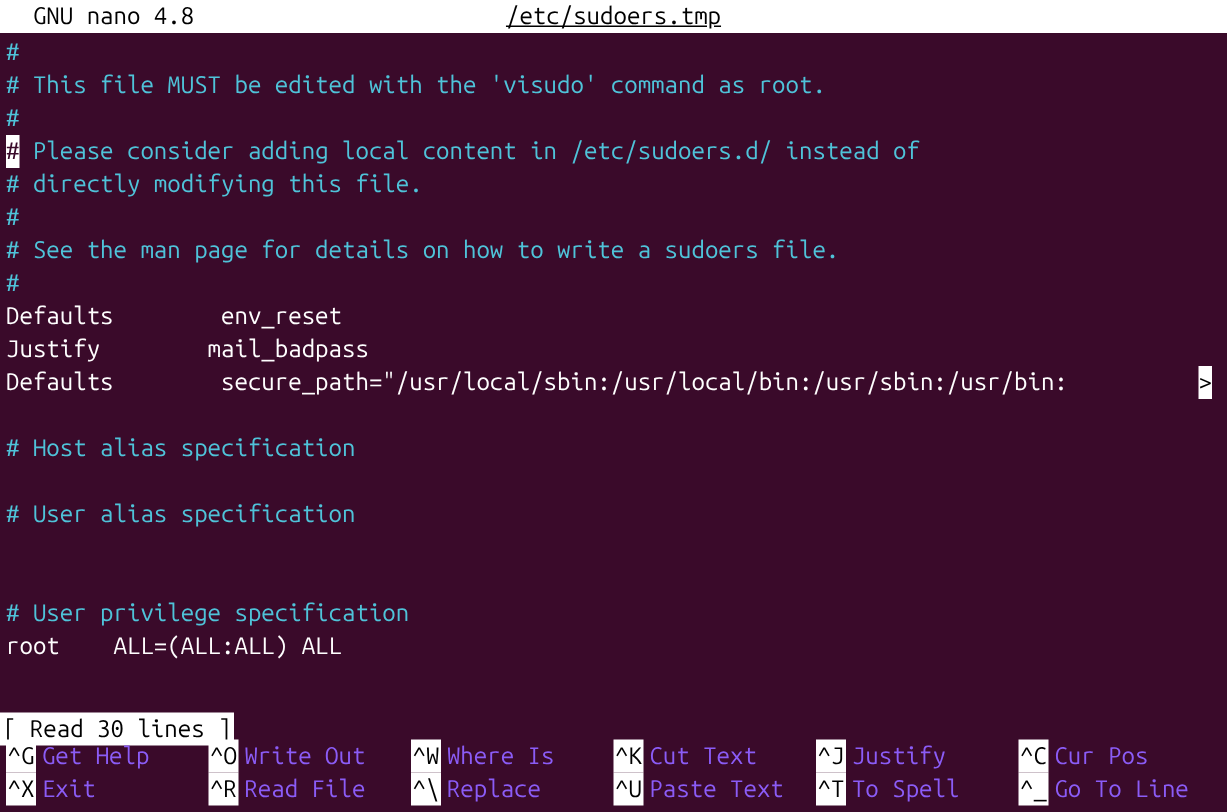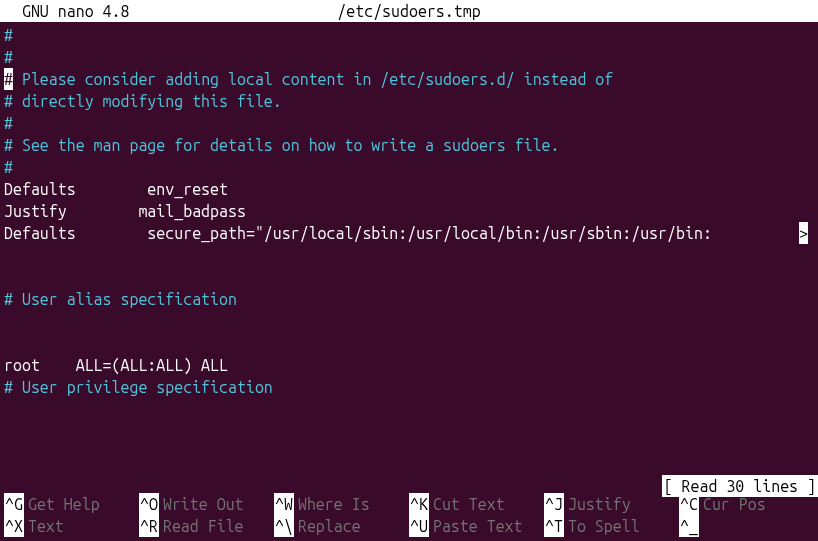--- a/index.html
+++ b/index.html
@@ -27,20 +27,21 @@
       font-weight: normal;
     }
     .title-left {
       white-space: pre;
     }
     .title-center {
       position: absolute;
       left: 50%;
       transform: translateX(-50%);
       white-space: pre;
+      text-decoration: underline;
     }
     .editor {
       padding: 2px 4px;
       color: #ffffff;
     }
     .line {
       white-space: pre;
       height: 22px;
       display: flex;
       align-items: center;
@@ -54,21 +55,21 @@
     .cursor-block {
       background: #ffffff;
       color: #3a0a2a;
       display: inline;
     }
     .status-line {
       position: absolute;
       bottom: 44px;
       left: 0;
       right: 0;
-      text-align: right;
+      text-align: left;
       color: #ffffff;
     }
     .status-msg {
       background: #ffffff;
       color: #000000;
       padding: 0 2px;
       display: inline-block;
     }
     .help-bar {
       position: absolute;
@@ -87,72 +88,74 @@
       display: flex;
       white-space: pre;
       flex: 1;
     }
     .help-key {
       background: #ffffff;
       color: #000000;
       padding: 0 1px;
     }
     .help-label {
-      color: #737373;
+      color: #8b5cf6;
       margin-left: 4px;
     }
     .overflow-marker {
       background: #ffffff;
       color: #000000;
       position: absolute;
       right: 6px;
     }
   </style>
 </head>
 <body>
 
 <div class="title-bar">
   <span class="title-left">  GNU nano 4.8</span>
   <span class="title-center">/etc/sudoers.tmp</span>
 </div>
 
 <div class="editor">
   <div class="line comment">#</div>
+  <div class="line comment"># This file MUST be edited with the 'visudo' command as root.</div>
   <div class="line comment">#</div>
   <div class="line"><span class="cursor-block">#</span><span class="comment"> Please consider adding local content in /etc/sudoers.d/ instead of</span></div>
   <div class="line comment"># directly modifying this file.</div>
   <div class="line comment">#</div>
   <div class="line comment"># See the man page for details on how to write a sudoers file.</div>
   <div class="line comment">#</div>
   <div class="line normal">Defaults        env_reset</div>
   <div class="line normal">Justify        mail_badpass</div>
   <div class="line normal" style="position:relative;width:100%"><span>Defaults        secure_path="/usr/local/sbin:/usr/local/bin:/usr/sbin:/usr/bin:</span><span class="overflow-marker">&gt;</span></div>
   <div class="line"></div>
+  <div class="line comment"># Host alias specification</div>
   <div class="line"></div>
   <div class="line comment"># User alias specification</div>
   <div class="line"></div>
   <div class="line"></div>
+  <div class="line comment"># User privilege specification</div>
   <div class="line normal">root    ALL=(ALL:ALL) ALL</div>
-  <div class="line comment"># User privilege specification</div>
 </div>
 
 <div class="status-line">
   <span class="status-msg">[ Read 30 lines ]</span>
 </div>
 
 <div class="help-bar">
   <div class="help-row">
     <div class="help-item"><span class="help-key">^G</span><span class="help-label">Get Help</span></div>
     <div class="help-item"><span class="help-key">^O</span><span class="help-label">Write Out</span></div>
     <div class="help-item"><span class="help-key">^W</span><span class="help-label">Where Is</span></div>
     <div class="help-item"><span class="help-key">^K</span><span class="help-label">Cut Text</span></div>
     <div class="help-item"><span class="help-key">^J</span><span class="help-label">Justify</span></div>
     <div class="help-item"><span class="help-key">^C</span><span class="help-label">Cur Pos</span></div>
   </div>
   <div class="help-row">
-    <div class="help-item"><span class="help-key">^X</span><span class="help-label">Text</span></div>
+    <div class="help-item"><span class="help-key">^X</span><span class="help-label">Exit</span></div>
     <div class="help-item"><span class="help-key">^R</span><span class="help-label">Read File</span></div>
     <div class="help-item"><span class="help-key">^\</span><span class="help-label">Replace</span></div>
     <div class="help-item"><span class="help-key">^U</span><span class="help-label">Paste Text</span></div>
     <div class="help-item"><span class="help-key">^T</span><span class="help-label">To Spell</span></div>
-    <div class="help-item"><span class="help-key">^_</span></div>
+    <div class="help-item"><span class="help-key">^_</span><span class="help-label">Go To Line</span></div>
   </div>
 </div>
 
 </body></html>

